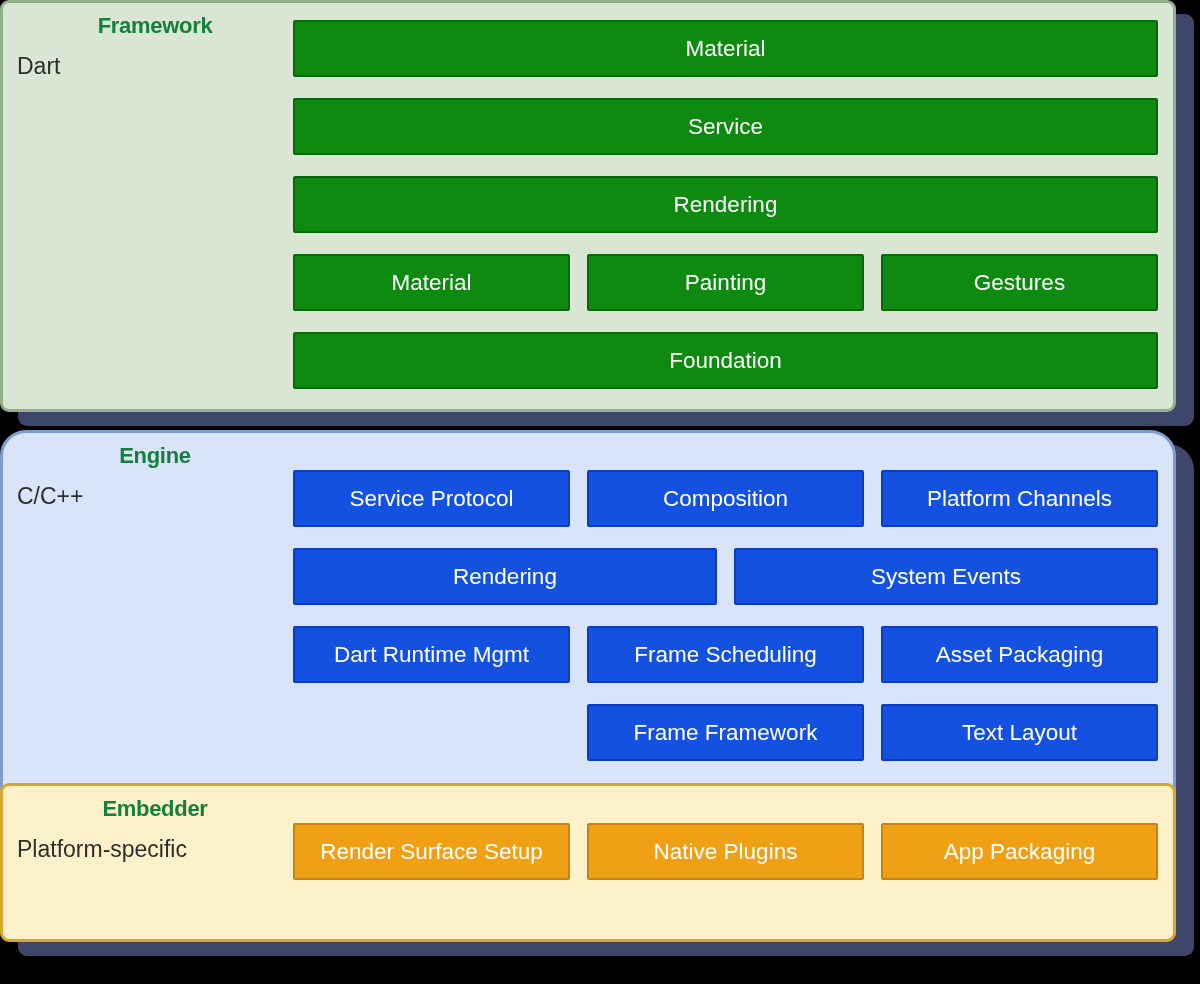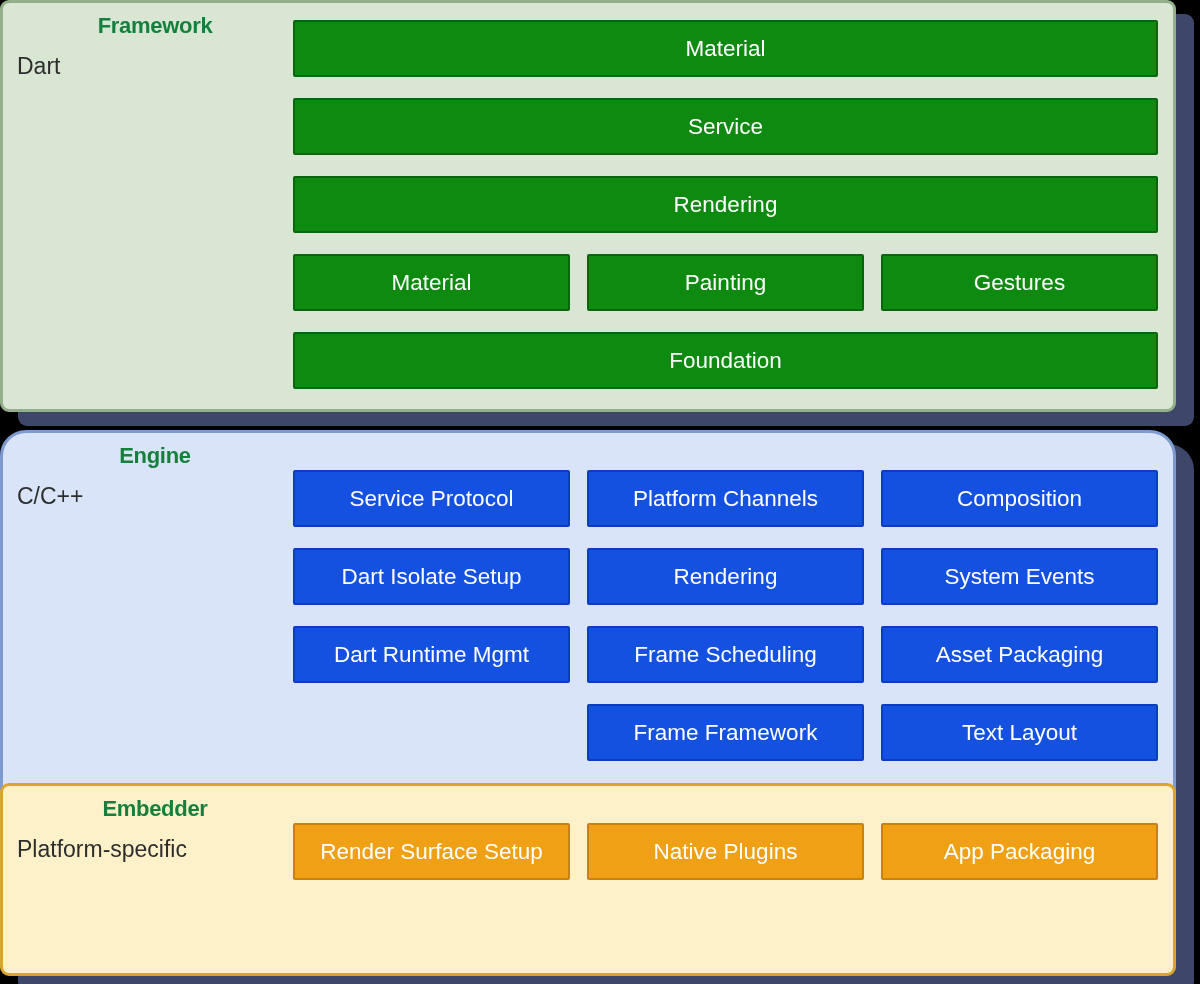--- a/index.html
+++ b/index.html
@@ -21,21 +21,21 @@
     width: 1176px;
     box-sizing: border-box;
     background: var(--panel-bg, #eee);
     border: 3px solid var(--panel-border, #999);
     border-radius: 9px;
     box-shadow: 18px 14px 0 var(--shadow);
     display: flex;
   }
   #panel-framework { top: 0;     height: 412px; }
   #panel-engine    { top: 430px; height: 422px; border-radius: 26px; }
-  #panel-embedder  { top: 783px; height: 193px; }
+  #panel-embedder  { top: 783px; height: 159px; }
 
   .label-col {
     flex: 0 0 290px;
     width: 290px;
     box-sizing: border-box;
     padding: 10px 0 0 14px;
   }
   .title {
     font-size: 22px;
     font-weight: 700;
@@ -111,25 +111,24 @@
 </section>
 
 <section class="panel" id="panel-engine" style="--panel-bg: #d9e4f8; --panel-border: #7d9bce; --block-bg: #1451e0; --block-border: #0c3dc0;">
   <div class="label-col">
     <div class="title">Engine</div>
     <div class="subtitle">C/C++</div>
   </div>
   <div class="blocks-col">
       <div class="row">
         <div class="block">Service Protocol</div>
+        <div class="block">Composition</div>
         <div class="block">Platform Channels</div>
-        <div class="block">Composition</div>
       </div>
       <div class="row">
-        <div class="block">Dart Isolate Setup</div>
         <div class="block">Rendering</div>
         <div class="block">System Events</div>
       </div>
       <div class="row">
         <div class="block">Dart Runtime Mgmt</div>
         <div class="block">Frame Scheduling</div>
         <div class="block">Asset Packaging</div>
       </div>
       <div class="row">
         <div class="block spacer"></div>

